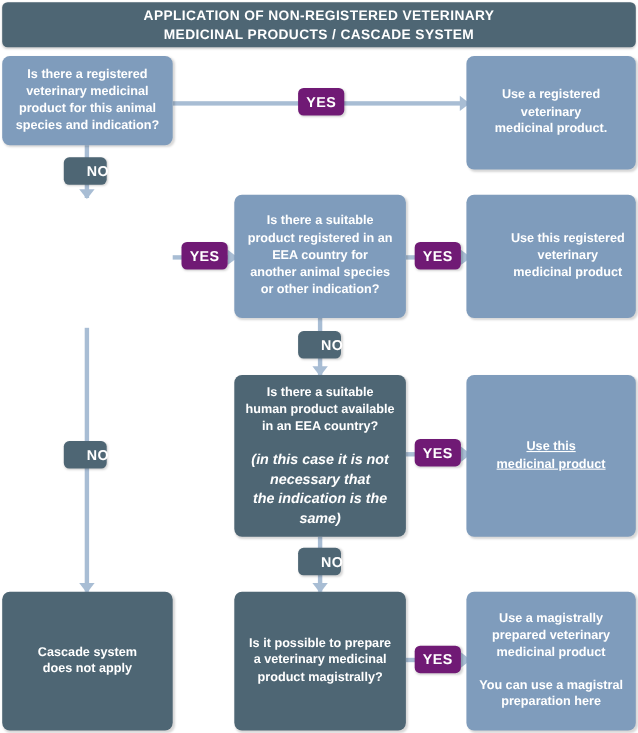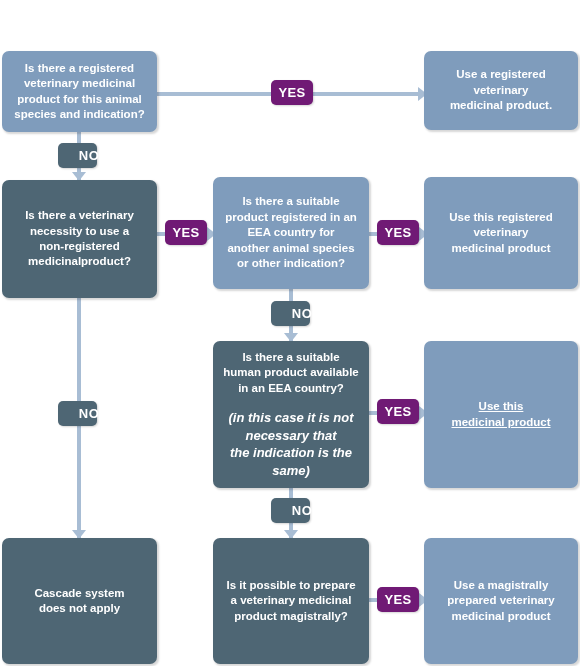--- a/index.html
+++ b/index.html
@@ -126,20 +126,24 @@
     box-sizing: border-box;
   }
   .badge.yes { background: #701a75; }
   .badge.no  { background: #4e6674; padding-left: 23px; }
 </style>
 </head>
 <body>
 
 <div id="chart">
 
+  <div class="header-bar">
+    <div class="header-title">APPLICATION OF NON-REGISTERED VETERINARY
+MEDICINAL PRODUCTS / CASCADE SYSTEM</div>
+  </div>
 
   <div class="conn h" style="left:157px; top:92px; width:267px;"></div>
   <div class="arrow-right" style="left:418px; top:87px;"></div>
 
   <div class="conn v" style="left:77px; top:132px; height:48px;"></div>
   <div class="arrow-down" style="left:72px; top:172px;"></div>
 
   <div class="conn h" style="left:157px; top:232px; width:58px;"></div>
   <div class="arrow-right" style="left:207px; top:227px;"></div>
 
@@ -161,42 +165,36 @@
   <div class="conn h" style="left:369px; top:598px; width:58px;"></div>
   <div class="arrow-right" style="left:419px; top:593px;"></div>
 
   <div class="node light" style="left:2px; top:51px; width:155px; height:81px;text-align:center;">
     <div class="line">Is there a registered
 veterinary medicinal
 product for this animal
 species and indication?</div>
   </div>
 
-  <div class="node light" style="left:424px; top:51px; width:154px; height:79px;">
+  <div class="node light" style="left:424px; top:51px; width:154px; height:103px;">
     <div class="line">Use a registered
 veterinary
 medicinal product.</div>
   </div>
 
-  <div class="node dark" style="left:2px; top:180px; width:155px; height:118px;">
-    <div class="line">Is there a veterinary
-necessity to use a
-non-registered
-medicinalproduct?</div>
-  </div>
 
   <div class="node light" style="left:213px; top:177px; width:156px; height:112px;">
     <div class="line">Is there a suitable
 product registered in an
 EEA country for
 another animal species
 or other indication?</div>
   </div>
 
-  <div class="node light" style="left:424px; top:177px; width:154px; height:112px;">
+  <div class="node light" style="left:424px; top:177px; width:154px; height:112px;align-items:flex-end;">
     <div class="line">Use this registered
 veterinary
 medicinal product</div>
   </div>
 
   <div class="node dark" style="left:213px; top:341px; width:156px; height:147px;">
     <div class="line">Is there a suitable
 human product available
 in an EEA country?</div>
     <div class="sub">(in this case it is not
@@ -217,20 +215,22 @@
 
   <div class="node dark" style="left:2px; top:538px; width:155px; height:126px;">
     <div class="line">Cascade system
 does not apply</div>
   </div>
 
   <div class="node light" style="left:424px; top:538px; width:154px; height:126px;">
     <div class="line">Use a magistrally
 prepared veterinary
 medicinal product</div>
+    <div class="para2">You can use a magistral
+preparation here</div>
   </div>
 
   <div class="badge yes" style="left:271px; top:80px; width:42px; height:25px;">
     <span>YES</span>
   </div>
 
   <div class="badge no" style="left:58px; top:143px; width:39px; height:25px;">
     <span>NO</span>
   </div>
 

